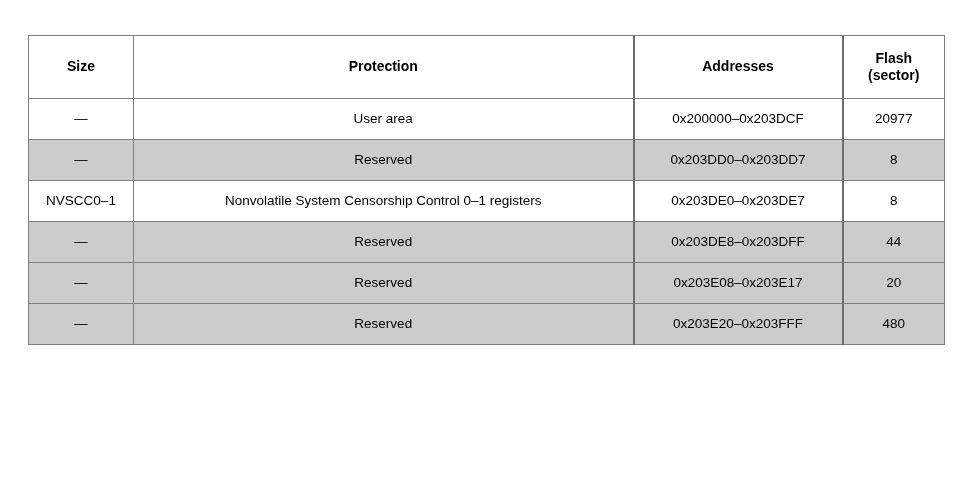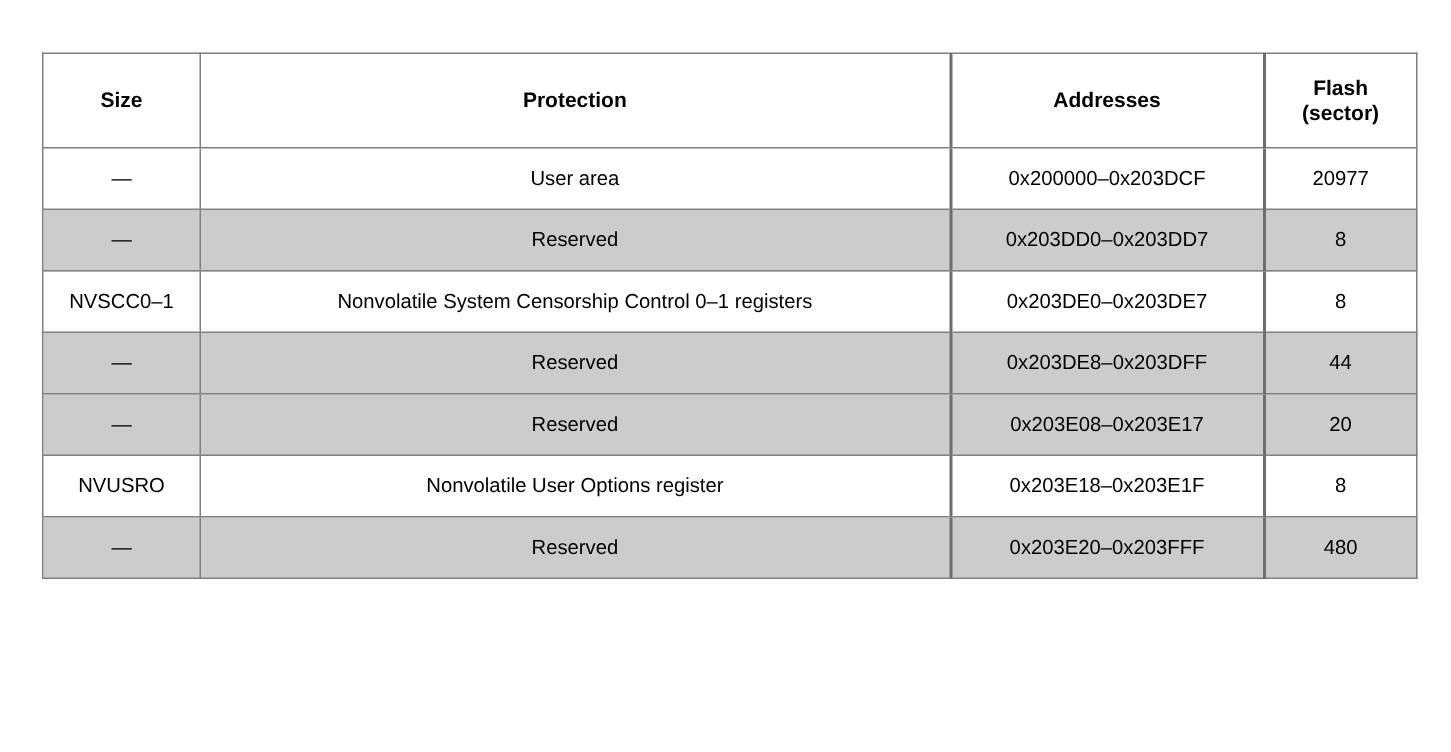--- a/index.html
+++ b/index.html
@@ -144,26 +144,20 @@
             <td class="col-desc">Reserved</td>
             <td class="col-addr">0x203DE8–0x203DFF</td>
             <td class="col-size">44</td>
           </tr>
           <tr class="shaded">
             <td class="col-name">—</td>
             <td class="col-desc">Reserved</td>
             <td class="col-addr">0x203E08–0x203E17</td>
             <td class="col-size">20</td>
           </tr>
-          <tr>
-            <td class="col-name">NVUSRO</td>
-            <td class="col-desc">Nonvolatile User Options register</td>
-            <td class="col-addr">0x203E18–0x203E1F</td>
-            <td class="col-size">8</td>
-          </tr>
           <tr class="shaded">
             <td class="col-name">—</td>
             <td class="col-desc">Reserved</td>
             <td class="col-addr">0x203E20–0x203FFF</td>
             <td class="col-size">480</td>
           </tr>
         </tbody>
     </table>
   </div>
 

